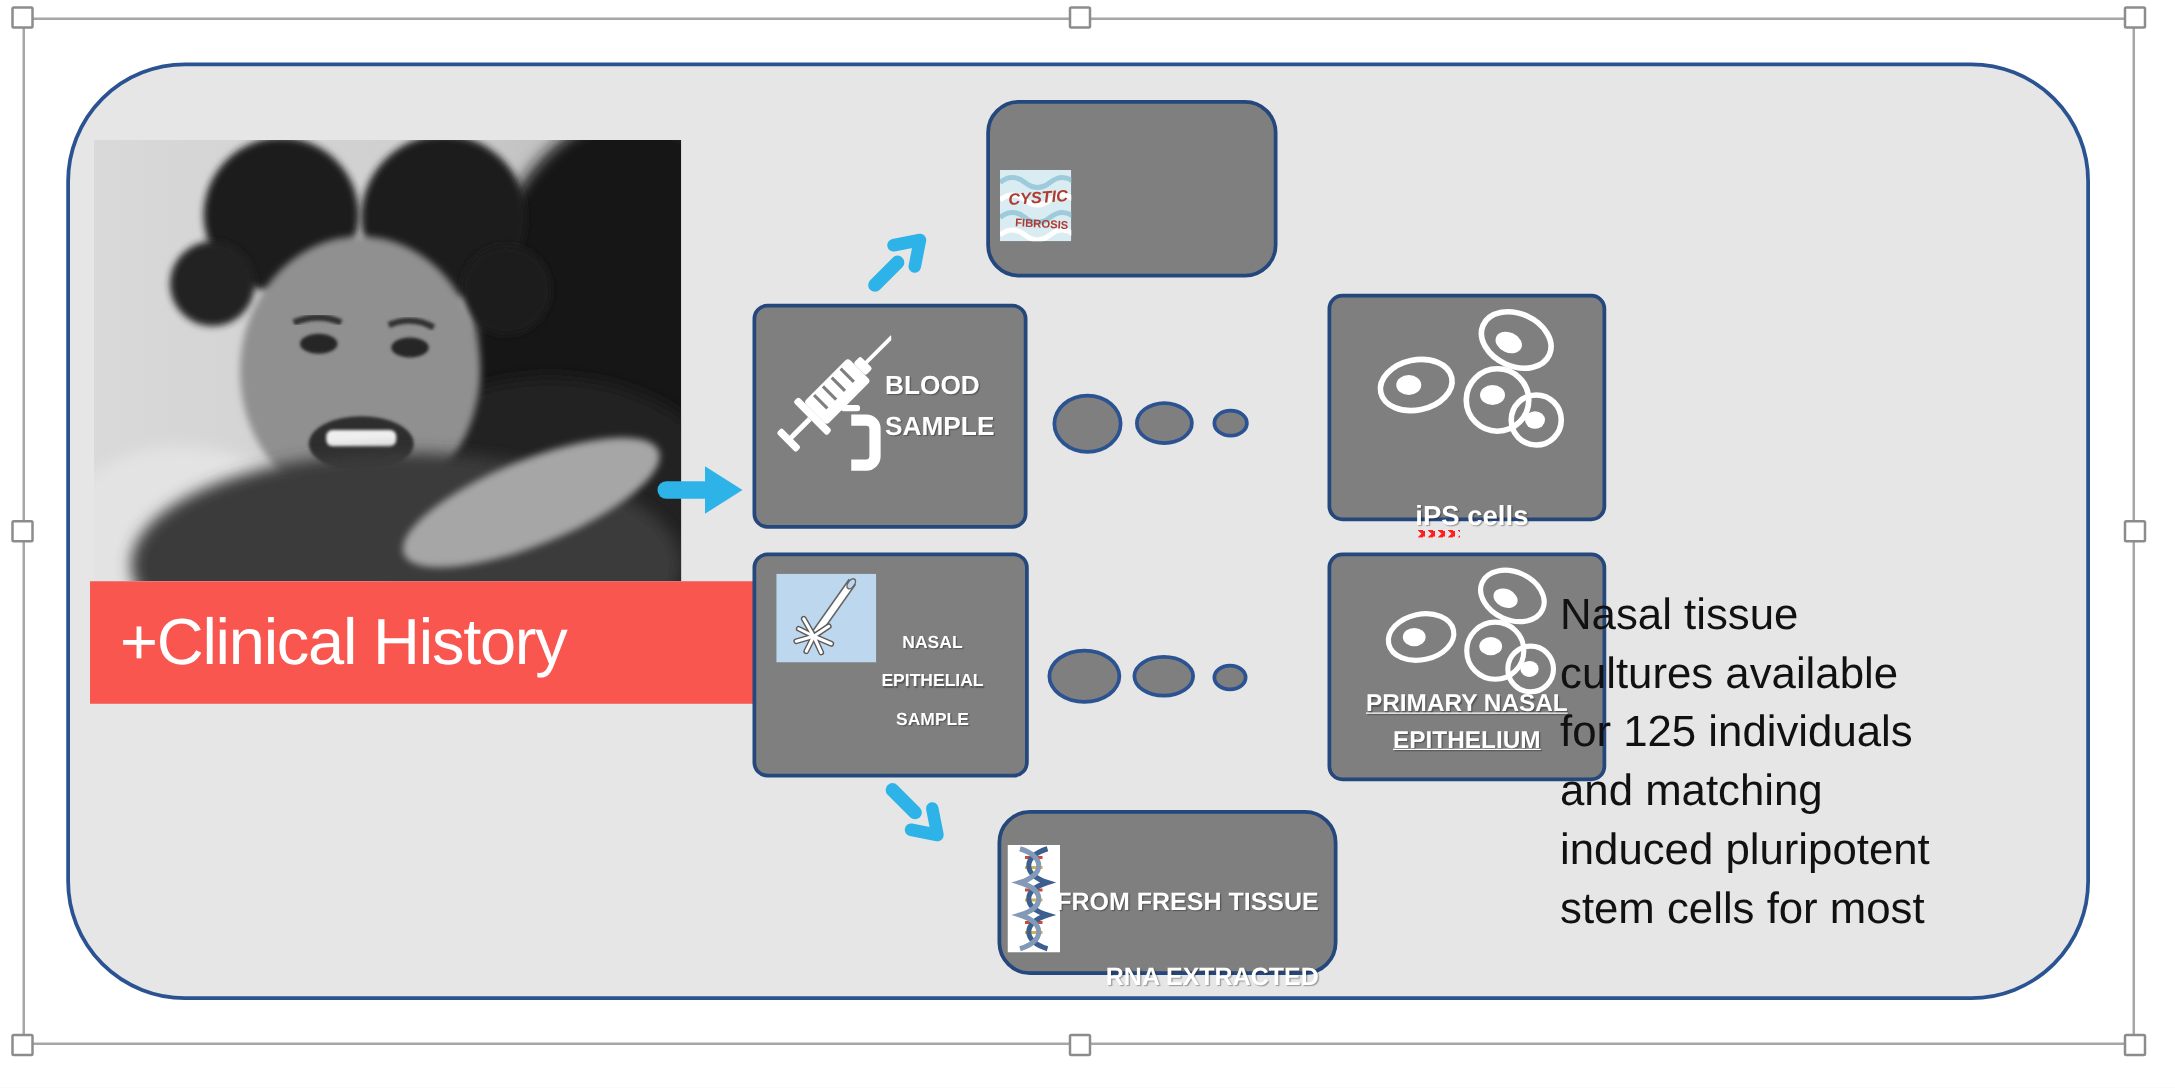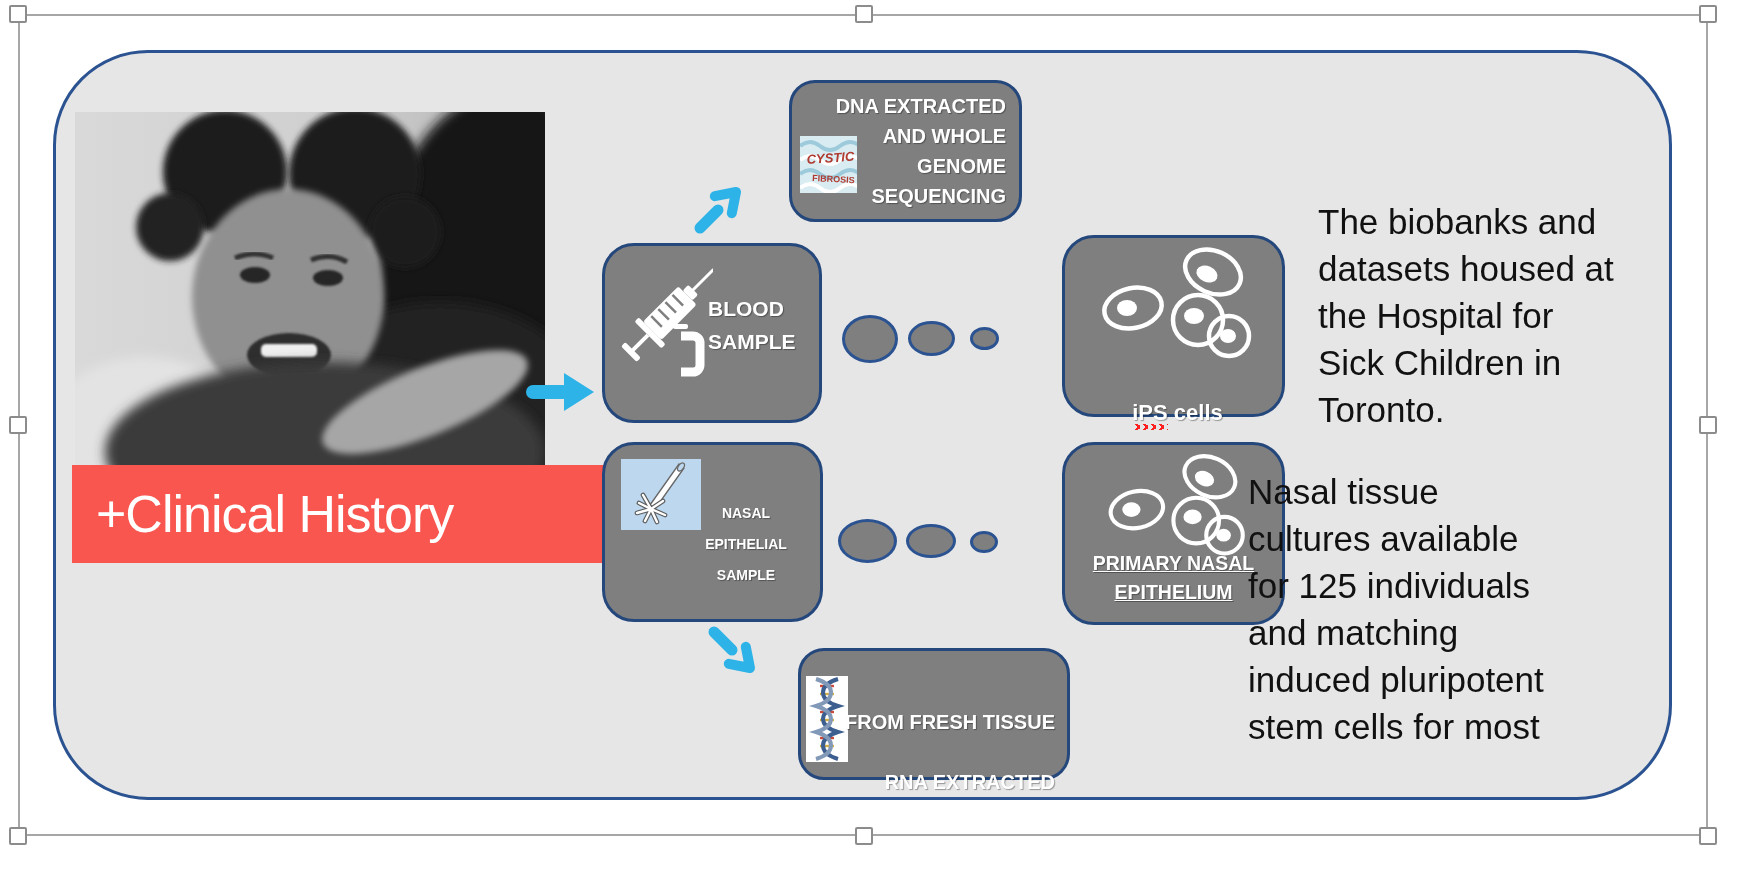--- a/index.html
+++ b/index.html
@@ -12,21 +12,21 @@
           box-sizing:border-box;border-radius:2px;z-index:40;}
   
   .panel{position:absolute;left:53px;top:50px;width:1619px;height:750px;background:#e7e6e6;
          border:3px solid #2b5391;border-radius:95px;box-sizing:border-box;z-index:1;}
   
   .photo{position:absolute;left:75px;top:112px;width:470px;height:353px;z-index:5;overflow:hidden;}
   .banner{position:absolute;left:72px;top:465px;width:536px;height:98px;background:#f8564f;z-index:5;
           display:flex;align-items:center;}
   .banner-label{color:#ffffff;font-size:52px;letter-spacing:-1px;padding-left:24px;white-space:nowrap;}
   
-  .gbox{position:absolute;background:#7f7f7f;border:3px solid #24477c;border-radius:32px;
+  .gbox{position:absolute;background:#7f7f7f;border:3px solid #24477c;border-radius:12px;
         box-sizing:border-box;z-index:5;}
   .gbox.sq{border-radius:26px;}
   .boxtext{color:#ffffff;font-weight:bold;white-space:pre-line;
            text-shadow:1px 1px 1px rgba(0,0,0,0.35);}
   .blood-box{left:602px;top:243px;width:220px;height:180px;}
   .nasal-box{left:602px;top:442px;width:221px;height:180px;}
   .dna-box{left:789px;top:80px;width:233px;height:142px;}
   .rna-box{left:798px;top:648px;width:272px;height:132px;}
   .ips-box{left:1062px;top:235px;width:223px;height:182px;}
   .primary-box{left:1062px;top:442px;width:223px;height:183px;}
@@ -161,24 +161,20 @@
       <svg width="57" height="57" viewBox="0 0 57 57">
         <rect x="0" y="0" width="57" height="57" fill="#d9ecf2"></rect>
         <path d="M0 10 Q10 2 20 10 T40 10 T60 10" stroke="#9ecbdb" stroke-width="4" fill="none"></path>
         <path d="M0 24 Q10 16 20 24 T40 24 T60 24" stroke="#ffffff" stroke-width="4" fill="none"></path>
         <path d="M0 38 Q10 30 20 38 T40 38 T60 38" stroke="#9ecbdb" stroke-width="4" fill="none"></path>
         <path d="M0 52 Q10 44 20 52 T40 52 T60 52" stroke="#ffffff" stroke-width="4" fill="none"></path>
         <text x="7" y="28" font-size="13" font-weight="bold" font-style="italic" fill="#b03a30" transform="rotate(-4 7 28)">CYSTIC</text>
         <text x="12" y="45" font-size="9" font-weight="bold" fill="#b03a30" transform="rotate(3 12 45)">FIBROSIS</text>
       </svg>
     </div>
-    <div class="boxtext dna-text">DNA EXTRACTED
-AND WHOLE
-GENOME
-SEQUENCING</div>
   </div>
 
   <div class="gbox nasal-box">
     <div class="swab-wrap">
       <svg width="80" height="71" viewBox="0 0 80 71">
         <rect x="0" y="0" width="80" height="71" fill="#bdd7ee"></rect>
         <path d="M58 5 L63 9 L34 50 L29 46 Z" fill="#ffffff" stroke="#666666" stroke-width="1.3"></path>
         <ellipse cx="60" cy="8" rx="2.6" ry="4.6" transform="rotate(35 60 8)" fill="#bdd7ee" stroke="#666666" stroke-width="1.2"></ellipse>
         <g stroke="#5a5a5a" stroke-width="4.6" stroke-linecap="round">
           <line x1="30" y1="50" x2="18" y2="44"></line>
@@ -271,25 +267,20 @@
   </div>
 
   <div class="dot" style="left:842px;top:315px;width:56px;height:48px;"></div>
   <div class="dot" style="left:908px;top:321px;width:47px;height:35px;"></div>
   <div class="dot" style="left:970px;top:327px;width:29px;height:23px;"></div>
 
   <div class="dot" style="left:838px;top:519px;width:59px;height:44px;"></div>
   <div class="dot" style="left:906px;top:524px;width:50px;height:34px;"></div>
   <div class="dot" style="left:970px;top:531px;width:28px;height:22px;"></div>
 
-  <div class="para para1">The biobanks and
-datasets housed at
-the Hospital for
-Sick Children in
-Toronto.</div>
   <div class="para para2">Nasal tissue
 cultures available
 for 125 individuals
 and matching
 induced pluripotent
 stem cells for most</div>
 
 </div>
 
 </body></html>

